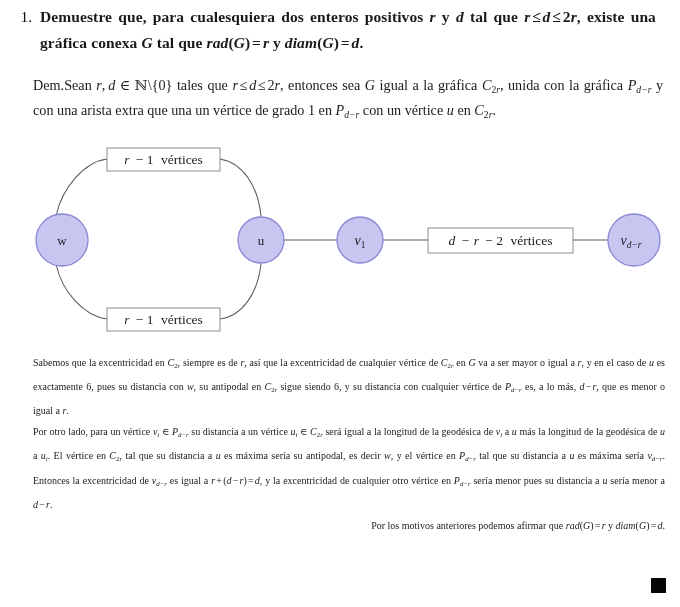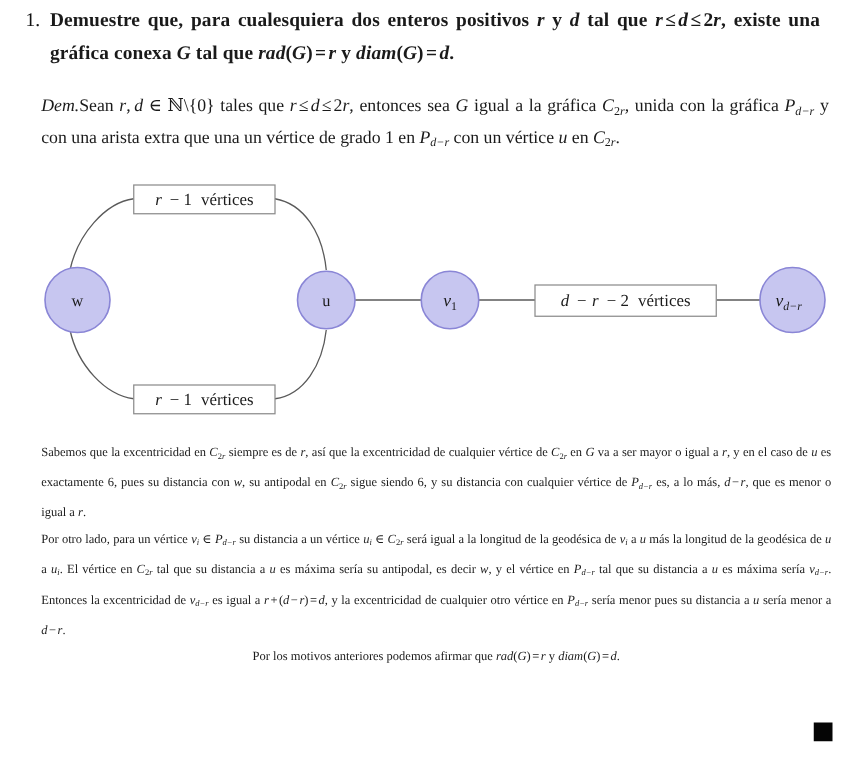--- a/index.html
+++ b/index.html
@@ -61,21 +61,21 @@
   
   .proof {
     position: absolute;
     left: 33px;
     top: 75px;
     width: 630px;
     font-size: 14.2px;
     line-height: 21px;
     text-align: justify;
   }
-  .dem-label { font-style: italic; }
+  .dem-label { }
 
   
   .figure {
     position: absolute;
     left: 0px;
     top: 140px;
     width: 604px;
     height: 205px;
   }
   .figure svg { display: block; }
@@ -83,21 +83,21 @@
   
   .prose {
     position: absolute;
     left: 33px;
     top: 352px;
     width: 632px;
     font-size: 10px;
     line-height: 21.2px;
   }
   .para { text-align: justify; margin: 0; }
-  .para.last { text-align: center; }
+  .para.last { text-align: right; }
 
   
   .qed {
     position: absolute;
     left: 651px;
     top: 578px;
     width: 15px;
     height: 15px;
     background: #050505;
   }

